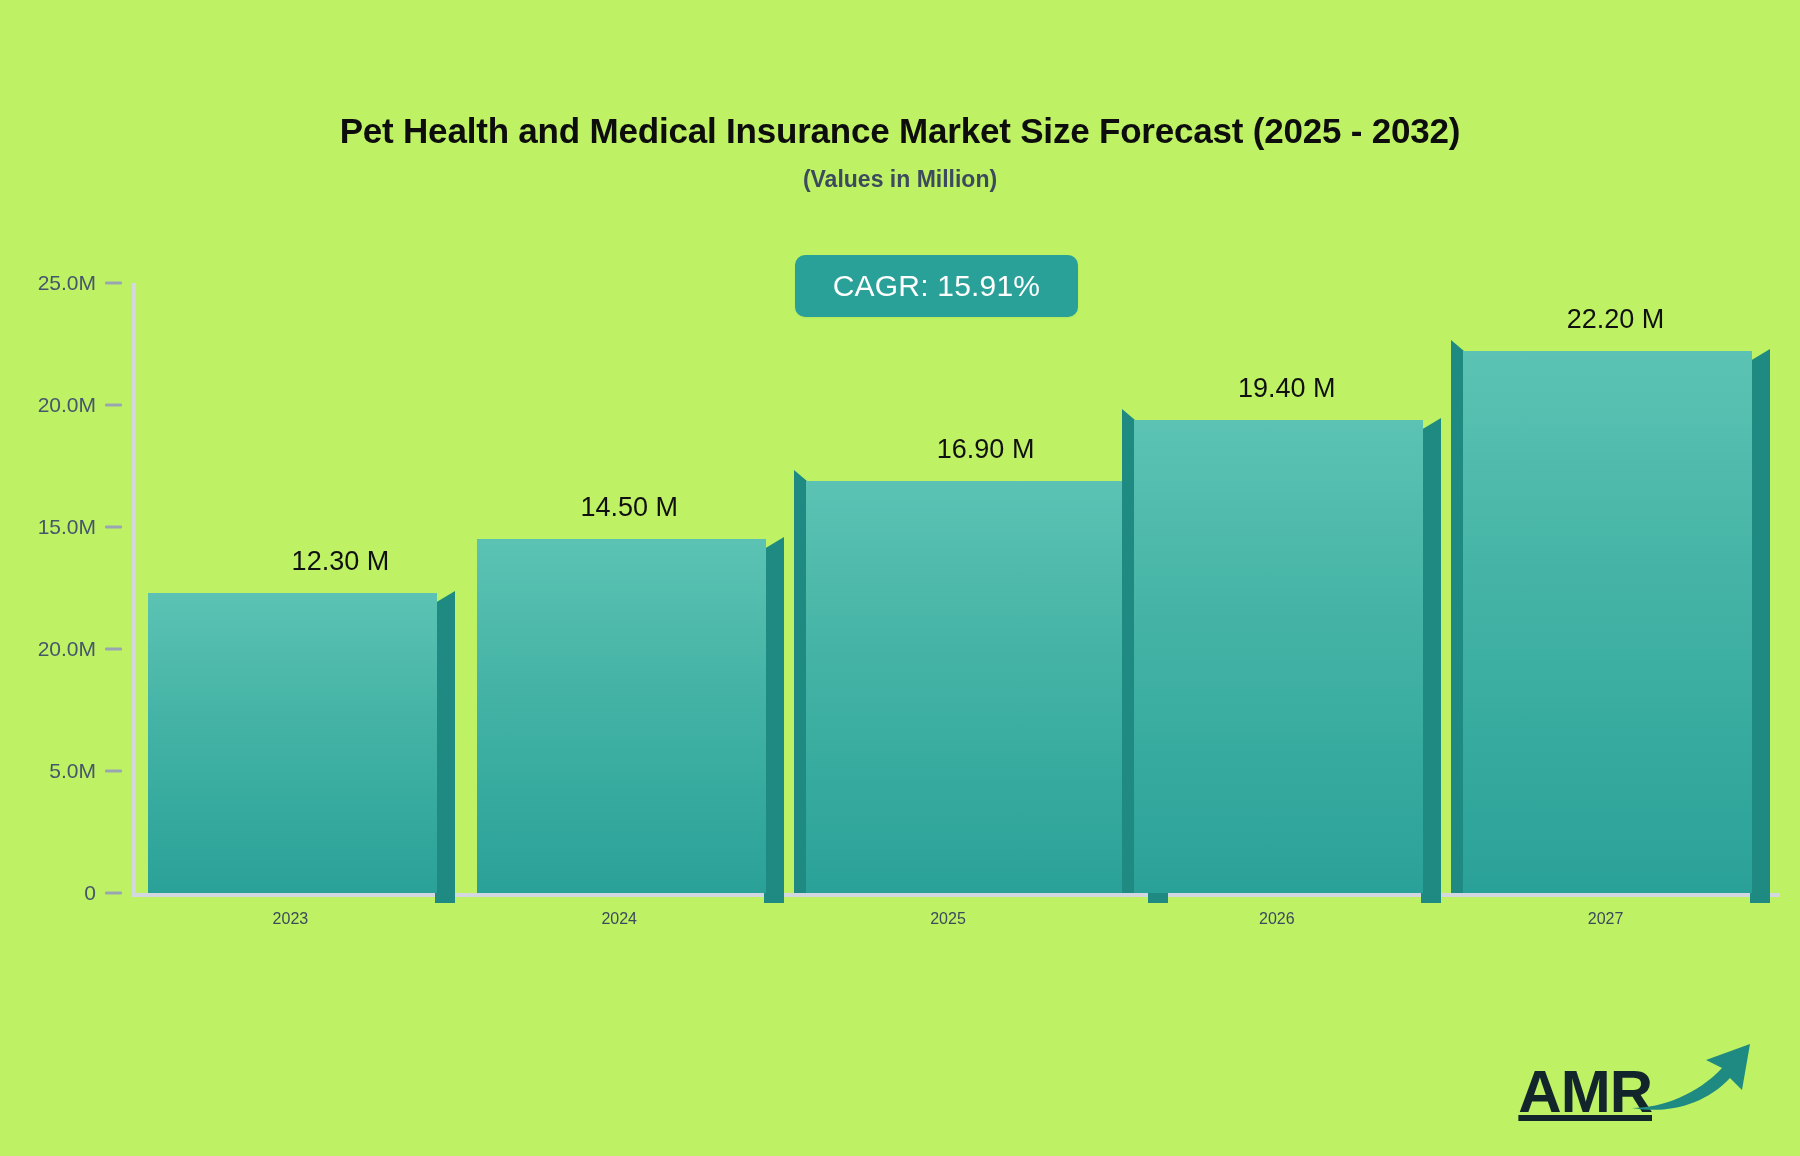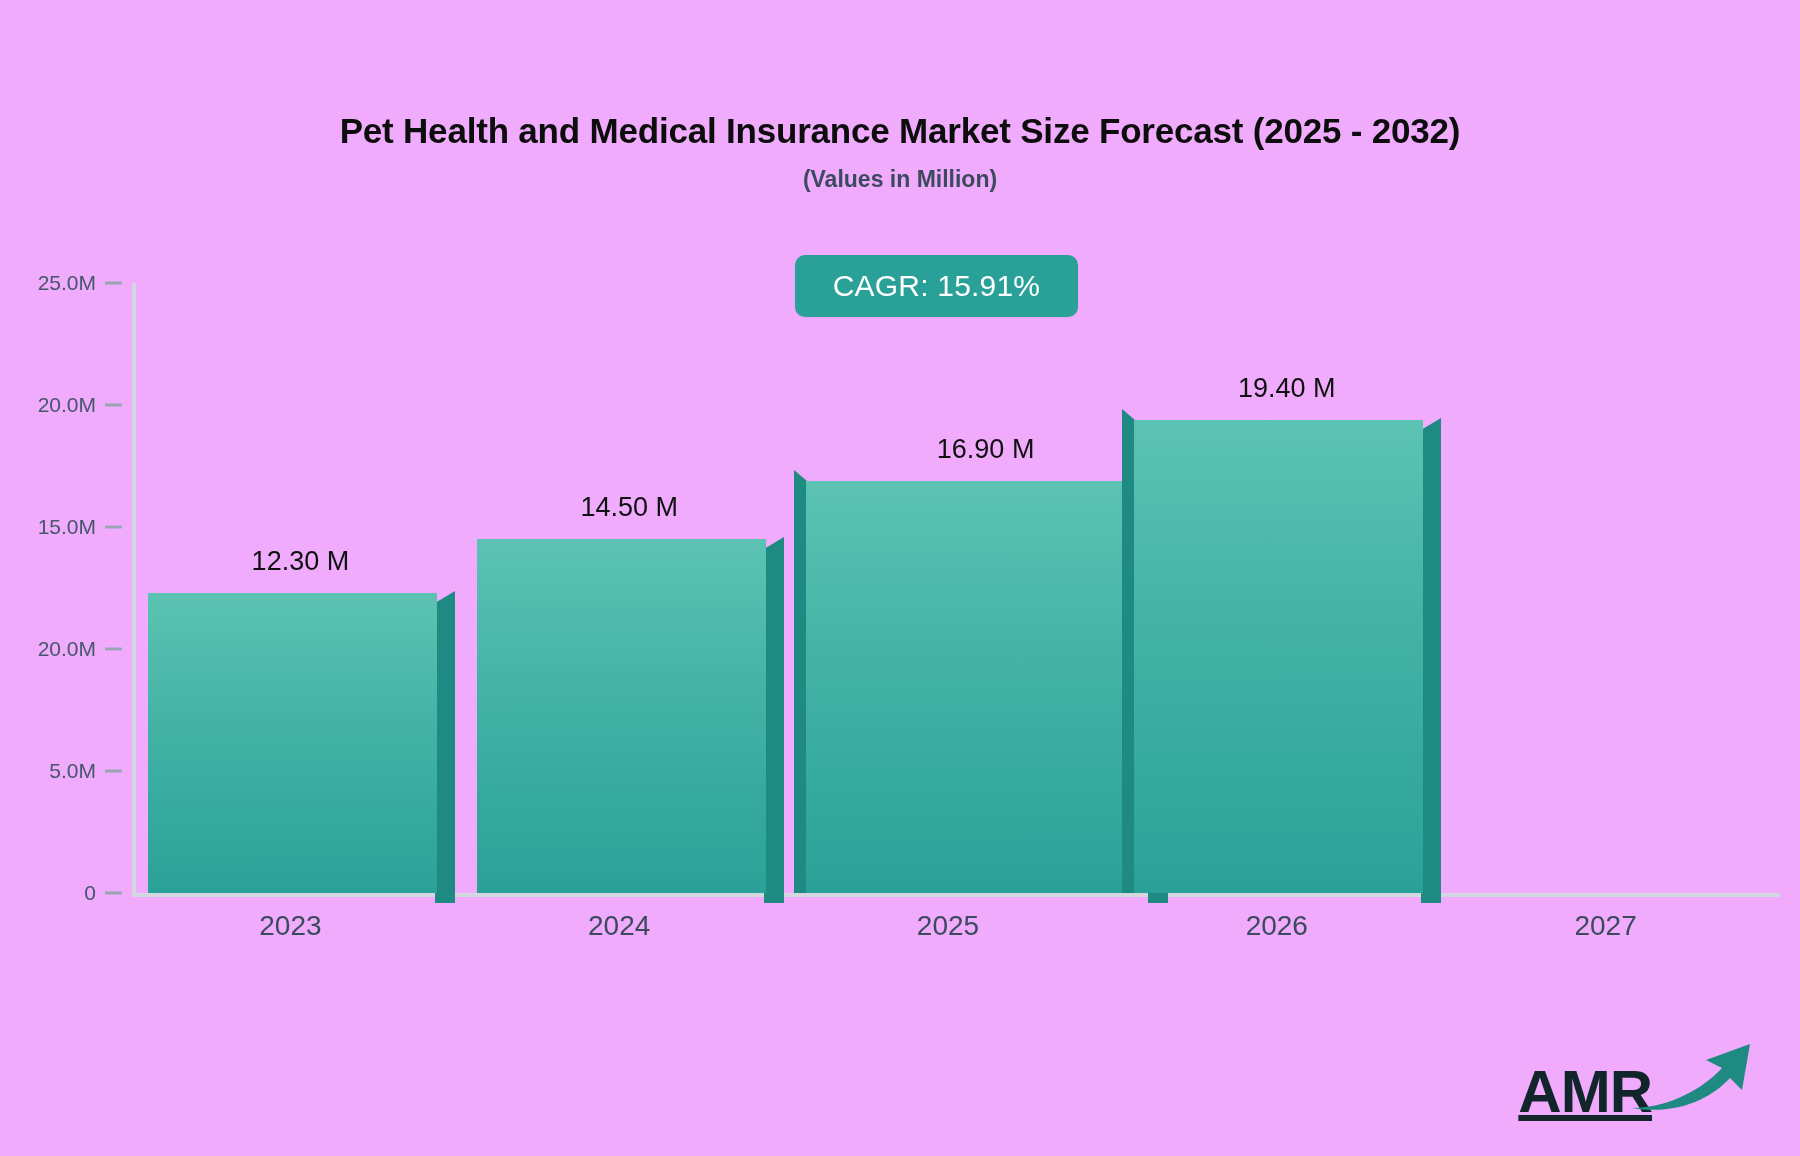--- a/index.html
+++ b/index.html
@@ -9,21 +9,21 @@
     height: 1156px;
     background: #ffffff;
     font-family: "Liberation Sans", sans-serif;
     overflow: hidden;
   }
 
   #page {
     position: relative;
     width: 1800px;
     height: 1156px;
-    background: #f0abfc;
+    background: #bef264;
   }
 
   
   .header {
     position: absolute;
     left: 0;
     top: 110px;
     width: 1800px;
     text-align: center;
   }
@@ -202,21 +202,21 @@
     left: 136px;
     top: 910px;
     width: 1644px;
     height: 50px;
   }
 
   .x-tick {
     position: absolute;
     top: 0;
     text-align: center;
-    font-size: 28px;
+    font-size: 16px;
     color: #3b4a5c;
     transform: translateX(-50%);
     white-space: nowrap;
   }
 
   
   .logo {
     position: absolute;
     right: 44px;
     bottom: 34px;
@@ -269,38 +269,44 @@
         <div class="y-tick" style="top: 3px;">25.0M</div>
         <div class="y-tick-dash" style="top: 3px;"></div>
       </div>
     <div class="y-spine"></div>
     <div class="x-baseline"></div>
 
     <div class="bars" id="bars">
         <div class="bar-slot" style="left: 0px; width: 328.8px;">
           <div class="bar-side" style="height: 300.12px;"></div>
           <div class="bar" style="height: 300.12px;"></div>
-          <div class="bar-value" style="bottom: 316.12px;">12.30 M</div>
+          <div class="bar-value" style="bottom: 316.12px; margin-left: 40px;">12.30 M</div>
         </div>
         <div class="bar-slot" style="left: 328.8px; width: 328.8px;">
           <div class="bar-side" style="height: 353.8px;"></div>
           <div class="bar" style="height: 353.8px;"></div>
           <div class="bar-value" style="bottom: 369.8px;">14.50 M</div>
         </div>
         <div class="bar-slot" style="left: 657.6px; width: 384px;">
           <div class="bar-left" style="height: 412.36px;"></div>
           <div class="bar-side" style="height: 412.36px;"></div>
           <div class="bar" style="height: 412.36px;"></div>
           <div class="bar-value" style="bottom: 428.36px;">16.90 M</div>
         </div>
         <div class="bar-slot" style="left: 986.4px; width: 328.8px;">
           <div class="bar-left" style="height: 473.36px;"></div>
           <div class="bar-side" style="height: 473.36px;"></div>
           <div class="bar" style="height: 473.36px;"></div>
           <div class="bar-value" style="bottom: 489.36px;">19.40 M</div>
+        </div>
+        <div class="bar-slot" style="left: 1315.2px; width: 328.8px;">
+          <div class="bar-left" style="height: 541.68px;"></div>
+          <div class="bar-side" style="height: 541.68px;"></div>
+          <div class="bar" style="height: 541.68px;"></div>
+          <div class="bar-value" style="bottom: 557.68px;">22.20 M</div>
         </div>
       </div>
 
     <div class="x-axis" id="x-axis">
         <div class="x-tick" style="left: 154.4px;">2023</div>
         <div class="x-tick" style="left: 483.2px;">2024</div>
         <div class="x-tick" style="left: 812px;">2025</div>
         <div class="x-tick" style="left: 1140.8px;">2026</div>
         <div class="x-tick" style="left: 1469.6px;">2027</div>
       </div>

